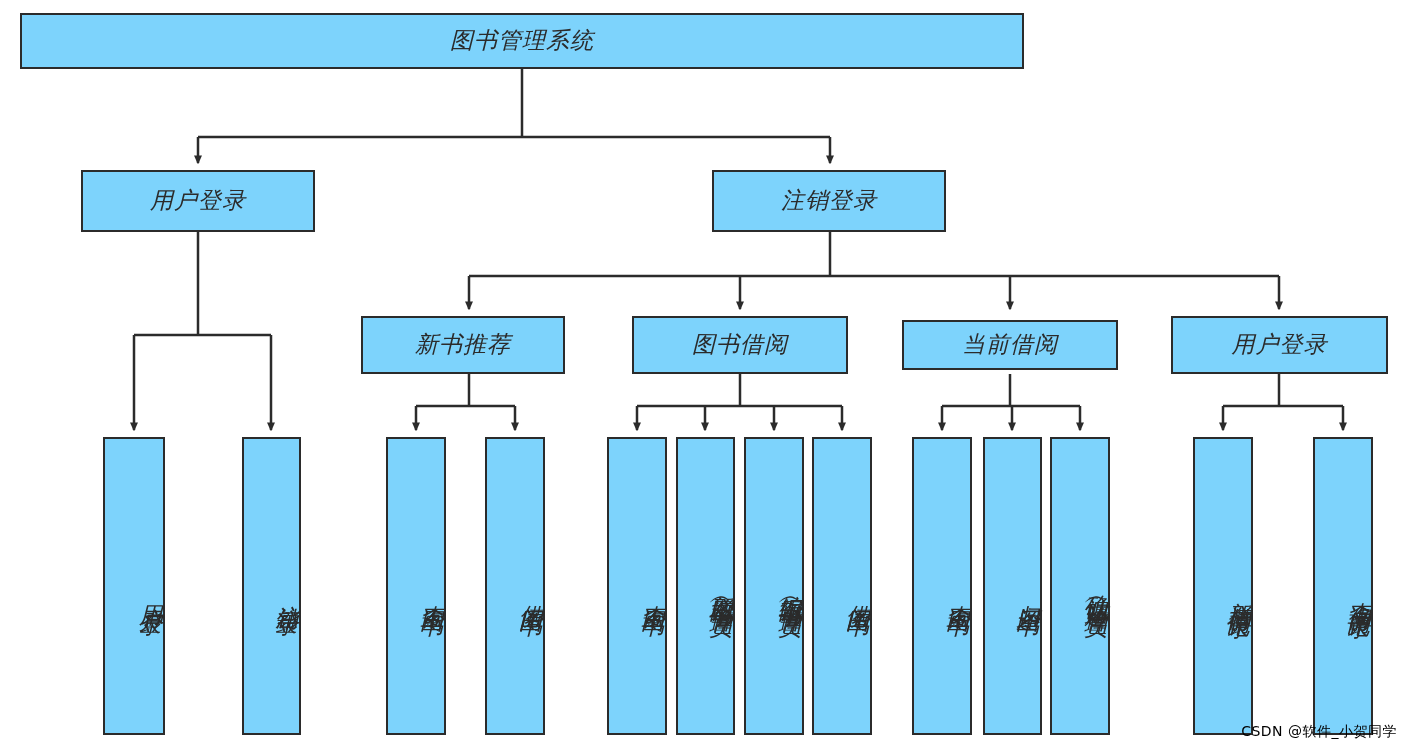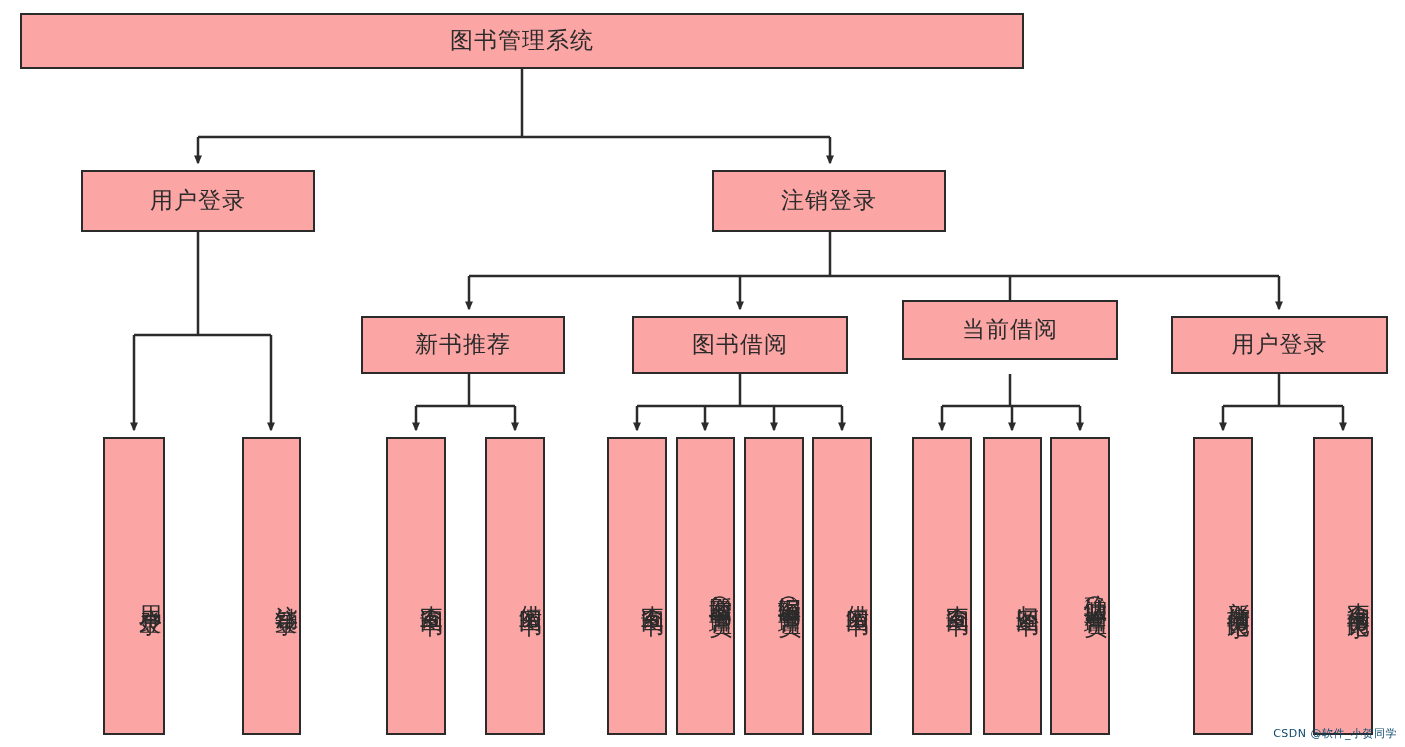--- a/index.html
+++ b/index.html
@@ -14,25 +14,26 @@
     position: relative;
     width: 1405px;
     height: 747px;
     background: #ffffff;
     overflow: hidden;
   }
   .node {
     position: absolute;
     box-sizing: border-box;
     border: 2.5px solid #2b2b2b;
-    background: #fca5a5;
+    background: #7dd3fc;
     display: flex;
     align-items: center;
     justify-content: center;
     color: #2b2b2b;
+    font-style: italic;
   }
   .node.horiz {
     font-size: 23px;
     letter-spacing: 1px;
     line-height: 1.1;
     white-space: nowrap;
   }
   .node.vert {
     writing-mode: vertical-rl;
     text-orientation: upright;
@@ -50,22 +51,22 @@
     left: 0;
     top: 0;
     width: 1405px;
     height: 747px;
     pointer-events: none;
   }
   #watermark {
     position: absolute;
     right: 8px;
     bottom: 6px;
-    font-size: 11px;
-    color: #0c4a6e;
+    font-size: 14px;
+    color: #000000;
     white-space: nowrap;
     letter-spacing: 0.5px;
     text-align: center;
   }
 </style>
 </head>
 <body>
 
 <div id="canvas">
 
@@ -119,21 +120,21 @@
     </g>
   </svg>
 
   <div class="node horiz" style="left: 20px; top: 13px; width: 1004px; height: 56px;">图书管理系统</div>
 
   <div class="node horiz" style="left: 81px; top: 170px; width: 234px; height: 62px;">用户登录</div>
   <div class="node horiz" style="left: 712px; top: 170px; width: 234px; height: 62px;">注销登录</div>
 
   <div class="node horiz" style="left: 361px; top: 316px; width: 204px; height: 58px;">新书推荐</div>
   <div class="node horiz" style="left: 632px; top: 316px; width: 216px; height: 58px;">图书借阅</div>
-  <div class="node horiz" style="left: 902px; top: 300px; width: 216px; height: 60px;">当前借阅</div>
+  <div class="node horiz" style="left: 902px; top: 320px; width: 216px; height: 50px;">当前借阅</div>
   <div class="node horiz" style="left: 1171px; top: 316px; width: 217px; height: 58px;">用户登录</div>
 
   <div class="node vert" style="left: 103px; top: 437px; width: 62px; height: 298px;">用户登录</div>
   <div class="node vert" style="left: 242px; top: 437px; width: 59px; height: 298px;">注销登录</div>
   <div class="node vert" style="left: 386px; top: 437px; width: 60px; height: 298px;">查询图书</div>
   <div class="node vert" style="left: 485px; top: 437px; width: 60px; height: 298px;">借阅图书</div>
   <div class="node vert" style="left: 607px; top: 437px; width: 60px; height: 298px;">查询图书</div>
   <div class="node vert tall" style="left: 676px; top: 437px; width: 59px; height: 298px;">新增图书（管理员）</div>
   <div class="node vert tall" style="left: 744px; top: 437px; width: 60px; height: 298px;">编辑图书（管理员）</div>
   <div class="node vert" style="left: 812px; top: 437px; width: 60px; height: 298px;">借阅图书</div>

